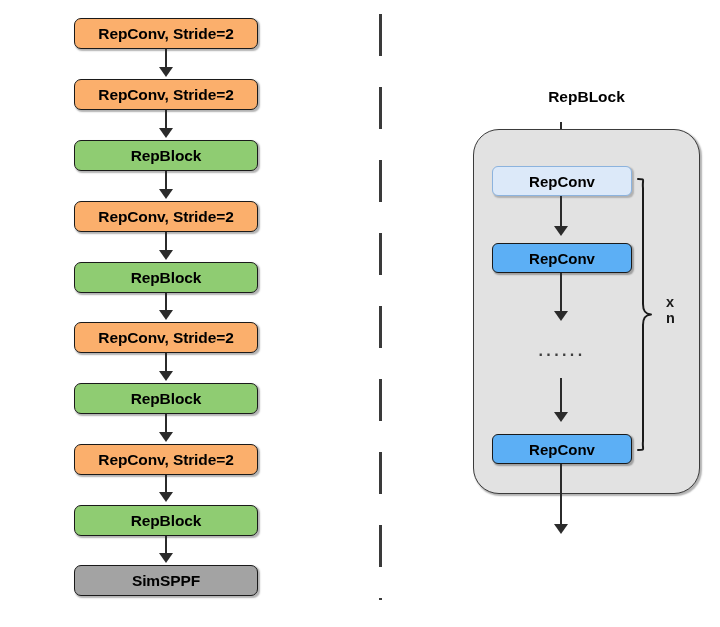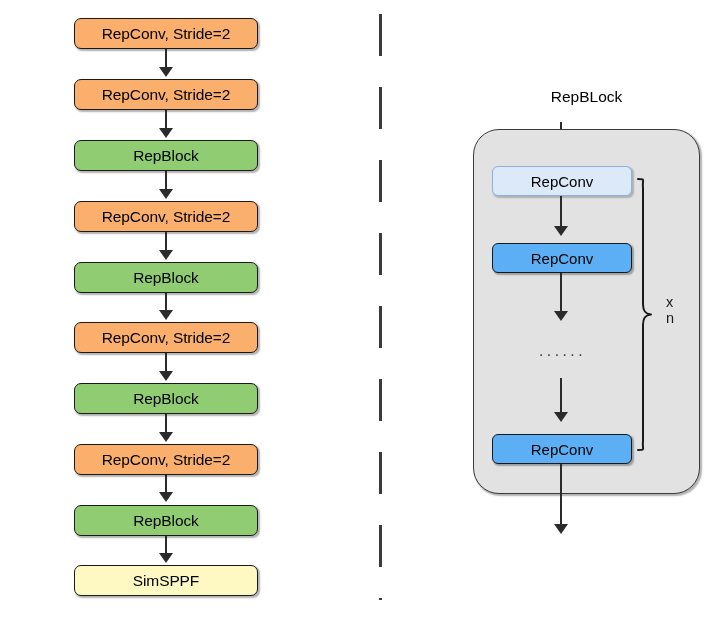--- a/index.html
+++ b/index.html
@@ -12,20 +12,21 @@
     height: 627px;
     font-family: "Liberation Sans", sans-serif;
     position: relative;
     overflow: hidden;
   }
   #canvas {
     position: absolute;
     left: 0; top: 0;
     width: 572px;
     height: 627px;
+    font-weight: bold;
   }
 
   
   .node {
     position: absolute;
     left: 74px;
     width: 184px;
     height: 31px;
     box-sizing: border-box;
     border: 1.6px solid #1a1a1a;
@@ -34,21 +35,21 @@
     align-items: center;
     justify-content: center;
     font-size: 15.5px;
     color: #000000;
     letter-spacing: -0.1px;
     box-shadow: 1.5px 1.5px 1.5px rgba(0,0,0,0.30);
     white-space: nowrap;
   }
   .node.orange { background: #FBAF6C; }
   .node.green  { background: #8FCC72; }
-  .node.lgreen { background: #fef9c3; }
+  .node.lgreen { background: #a3a3a3; }
 
   
   .conn {
     position: absolute;
     left: 165px;
     width: 2.2px;
     background: #2b2b2b;
   }
   .arrowhead {
     position: absolute;

